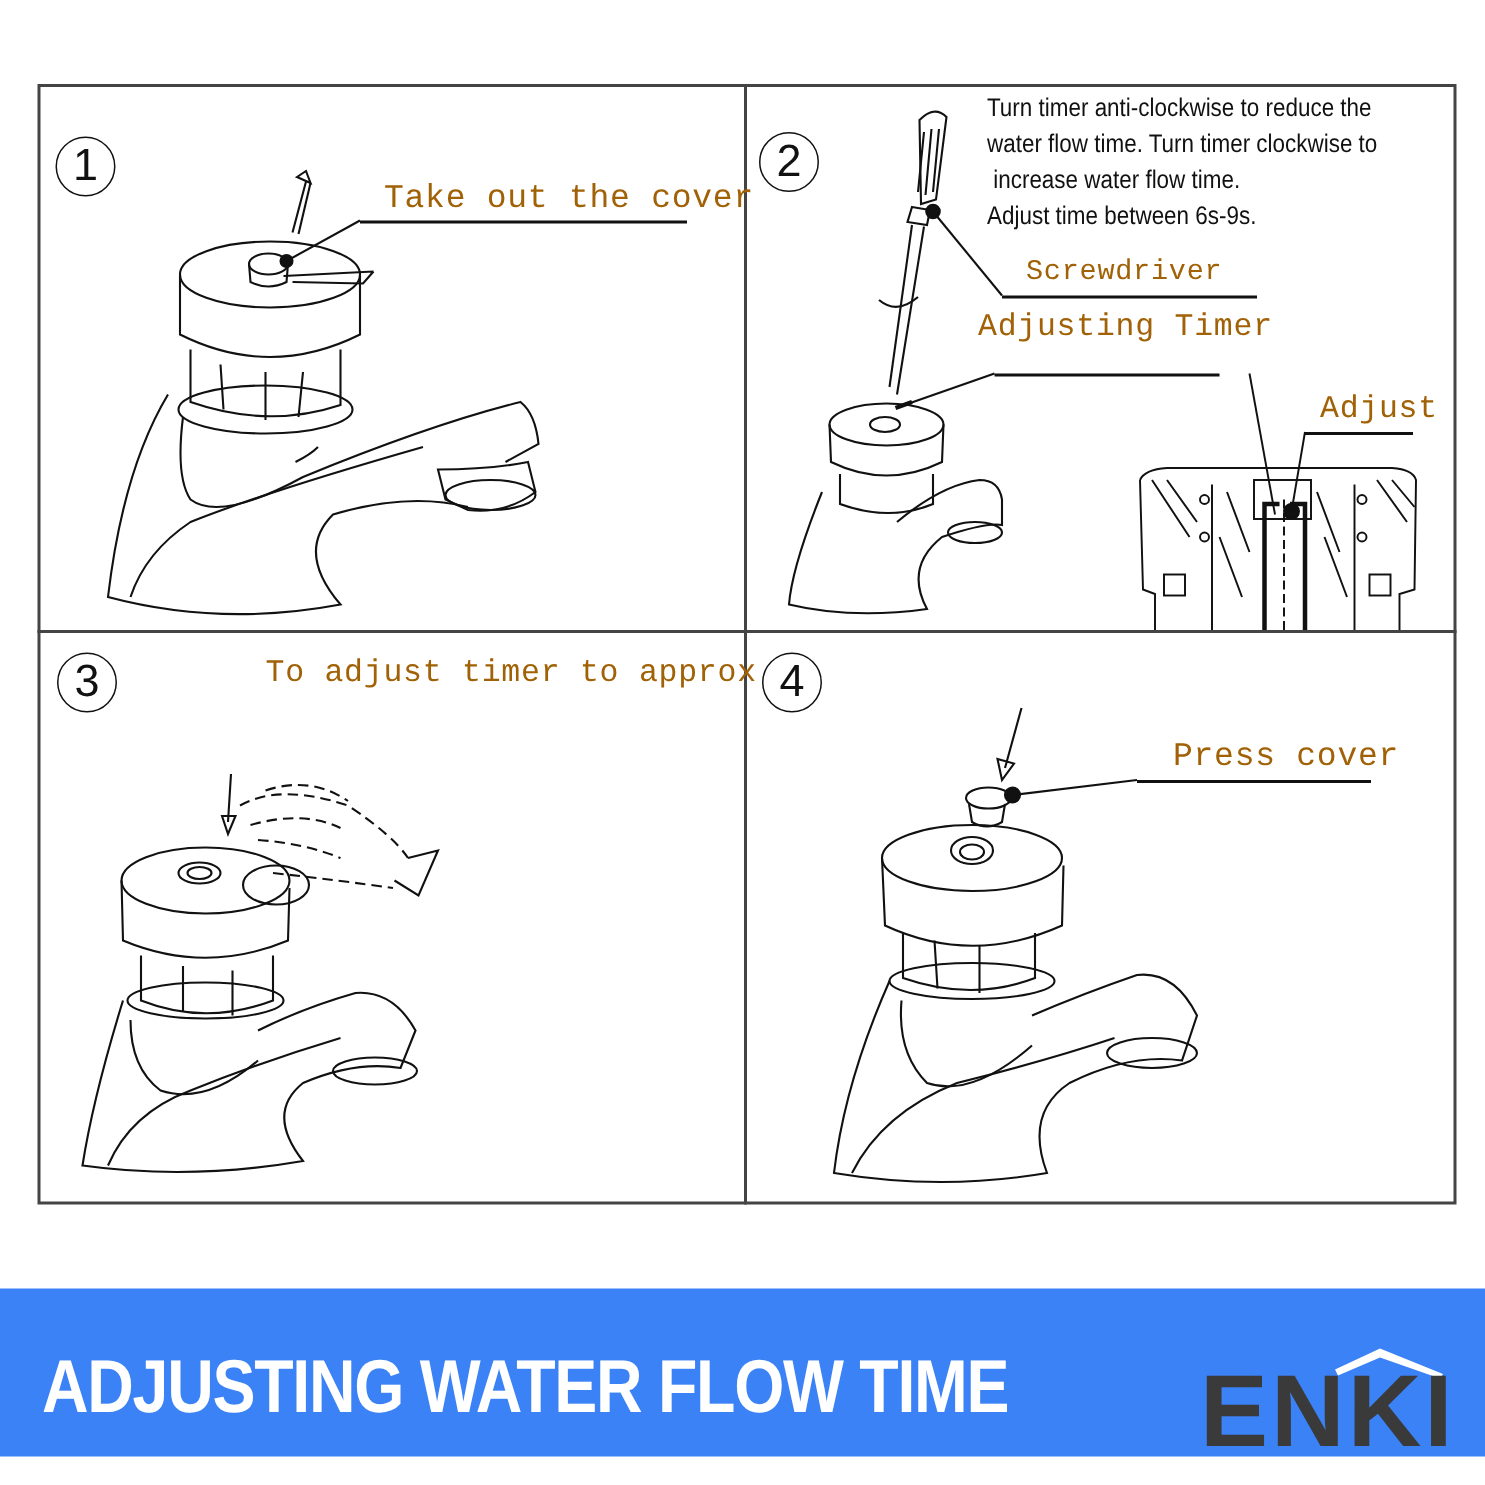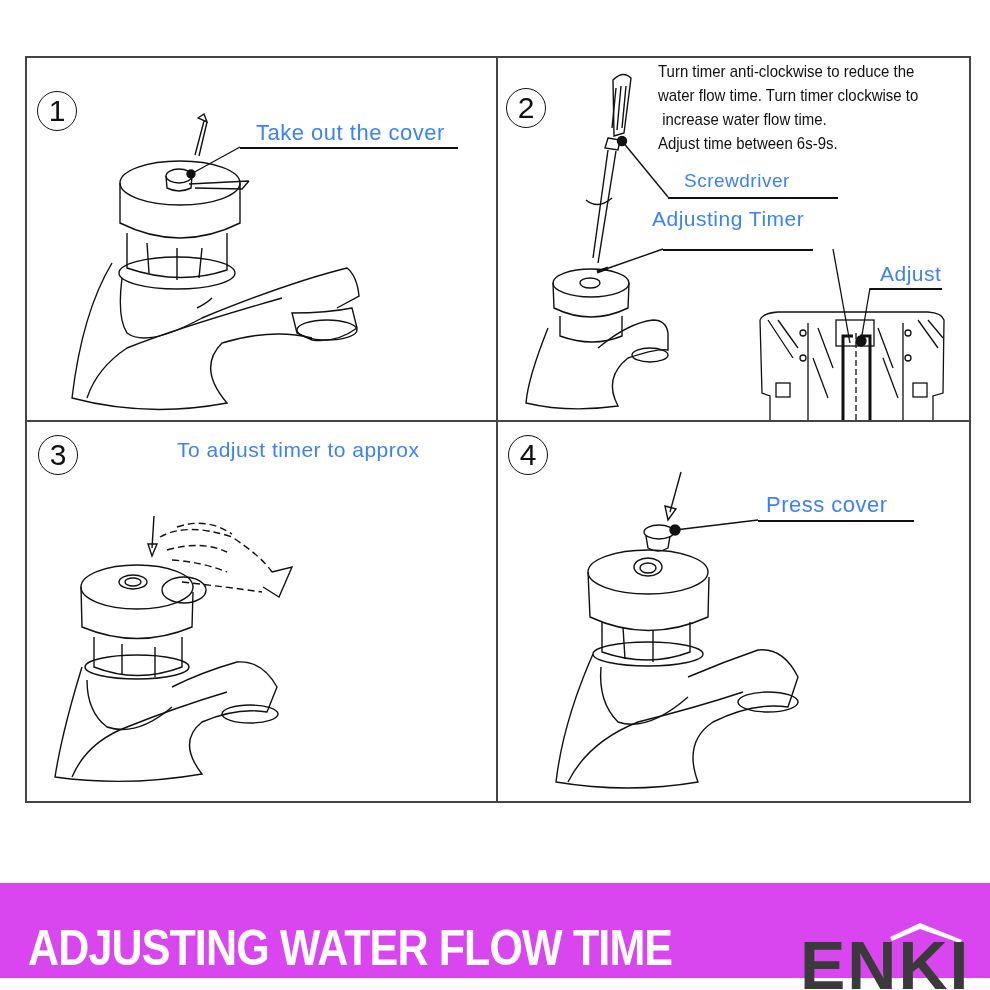--- a/index.html
+++ b/index.html
@@ -6,25 +6,25 @@
   body { width:990px; height:990px; position:relative; overflow:hidden; font-family:"Liberation Sans", sans-serif; }
   .frame { position:absolute; left:25px; top:56px; width:946px; height:747px; border:2px solid #444; box-sizing:border-box; }
   .vdiv { position:absolute; left:496px; top:56px; width:2px; height:747px; background:#444; }
   .hdiv { position:absolute; left:25px; top:420px; width:946px; height:2px; background:#444; }
   .panel { position:absolute; }
   .p1 { left:27px; top:58px; width:469px; height:362px; }
   .p2 { left:498px; top:58px; width:471px; height:362px; }
   .p3 { left:27px; top:422px; width:469px; height:379px; }
   .p4 { left:498px; top:422px; width:471px; height:379px; }
   .step-num { position:absolute; width:40px; height:40px; border:1.5px solid #111; border-radius:50%; display:flex; align-items:center; justify-content:center; font-size:30px; color:#111; font-family:"Liberation Sans", sans-serif; box-sizing:border-box; line-height:1; }
-  .label { position:absolute; color:#3b82f6; font-family:Liberation Sans, sans-serif; white-space:nowrap; letter-spacing:0.5px; }
+  .label { position:absolute; color:#a16207; font-family:Liberation Mono, monospace; white-space:nowrap; letter-spacing:0.5px; }
   .label-underline { position:absolute; height:1.5px; background:#111; }
   .narrow { position:absolute; color:#111; font-family:"Liberation Sans", sans-serif; font-size:17px; line-height:24px; white-space:nowrap; transform:scaleX(0.88); transform-origin:left top; }
   svg.art { position:absolute; left:0; top:0; overflow:visible; }
-  .banner { position:absolute; left:0; top:883px; width:990px; height:95px; background:#d946ef; }
+  .banner { position:absolute; left:0; top:859px; width:990px; height:112px; background:#3b82f6; }
   .banner-title { position:absolute; left:28px; top:36px; font-size:50px; font-weight:bold; color:#ffffff; font-family:"Liberation Sans", sans-serif; letter-spacing:-1px; transform:scaleX(0.86); transform-origin:left center; white-space:nowrap; }
   .logo { position:absolute; left:800px; top:14px; width:170px; height:110px; }
   .logo-text { position:absolute; left:0; top:34px; font-size:68px; font-weight:bold; color:#3a3a3a; font-family:"Liberation Sans", sans-serif; letter-spacing:2px; line-height:1; }
 </style>
 </head>
 <body>
 
 <div class="frame"></div>
 <div class="vdiv"></div>
 <div class="hdiv"></div>
@@ -156,21 +156,21 @@
       <path d="M55 245 Q35 310 28 355 Q100 365 175 352 Q150 320 175 300 Q210 285 240 290 L250 265 Q235 238 210 240 Q175 250 145 265"></path>
       <path d="M60 258 Q60 290 80 305 Q110 315 145 285"></path>
       <path d="M45 355 Q60 320 100 305 Q150 285 200 270"></path>
       <ellipse cx="223" cy="292" rx="28" ry="9"></ellipse>
     </g>
   </svg>
 </div>
 
 <div class="panel p4">
   <div class="step-num" style="left:10px;top:13px;">4</div>
-  <div class="label" style="left:268px;top:70px;font-size:22px;text-align:right;">Press cover</div>
+  <div class="label" style="left:284px;top:70px;font-size:22px;text-align:right;">Press cover</div>
   <div class="label-underline" style="left:260px;top:98px;width:156px;"></div>
   <svg class="art" width="471" height="379">
     <g fill="none" stroke="#111" stroke-width="1.4">
 
       <path d="M183 50 L172 90 M167 84 L170 98 L178 87 Z"></path>
 
       <circle cx="177" cy="108" r="5" fill="#111"></circle>
       <path d="M177 108 L260 98"></path>
 
       <ellipse cx="161" cy="110" rx="15" ry="7"></ellipse>

